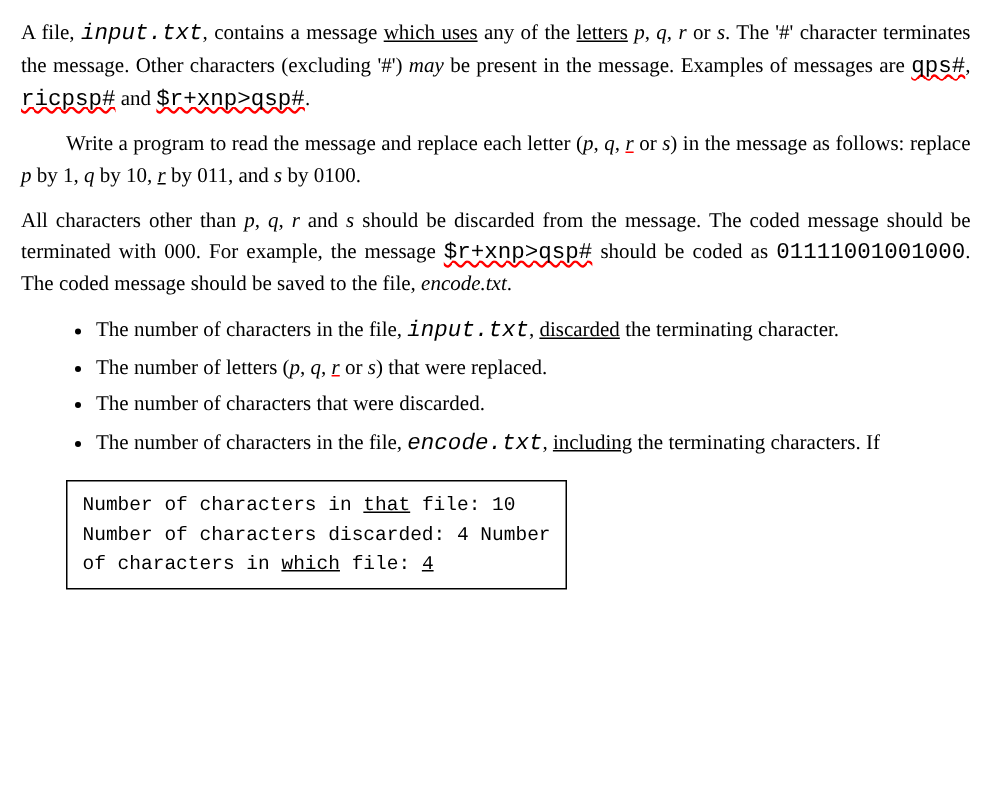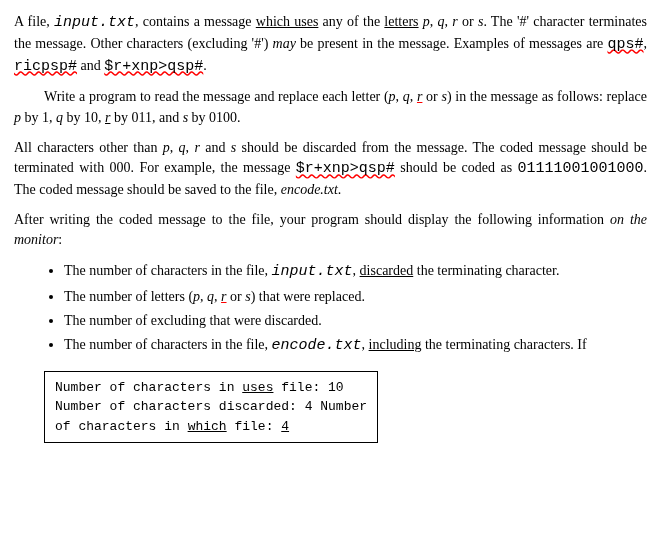--- a/index.html
+++ b/index.html
@@ -87,44 +87,39 @@
   </div>
 
   
   <div class="paragraph section">
     <span>
       All characters other than <span class="italic">p</span>, <span class="italic">q</span>, <span class="italic">r</span> and <span class="italic">s</span> should be discarded from the message. The coded message should be terminated with 000. For example, the message <span class="red-wavy code">$r+xnp&gt;qsp#</span> should be coded as <span class="code">01111001001000</span>. The coded message should be saved to the file, <span class="italic">encode.txt</span>.
     </span>
   </div>
 
   
-  <div class="paragraph section">
-    <span>
-      After writing the coded message to the file, your program should display the following information <span class="italic">on the monitor</span>:
-    </span>
-  </div>
 
   
   <ul class="bullet-list section">
     <li>
       The number of characters in the file, <span class="italic code">input.txt</span>, <span class="underline">discarded</span> the terminating character.
     </li>
     <li>
       The number of letters (<span class="italic">p</span>, <span class="italic">q</span>, <span class="italic red-underline">r</span> or <span class="italic">s</span>) that were replaced.
     </li>
     <li>
-      The number of excluding that were discarded.
+      The number of characters that were discarded.
     </li>
     <li>
       The number of characters in the file, <span class="italic code">encode.txt</span>, <span class="underline">including</span> the terminating characters. If
     </li>
   </ul>
 
   
 
   
   <div class="code-box">
-    <div>Number of characters in <span class="underline">uses</span> file: 10</div>
+    <div>Number of characters in <span class="underline">that</span> file: 10</div>
     <div>Number of characters discarded: 4 Number</div>
     <div>of characters in <span class="underline">which</span> file: <span class="underline">4</span></div>
   </div>
 
 </div>
 
 </body></html>

